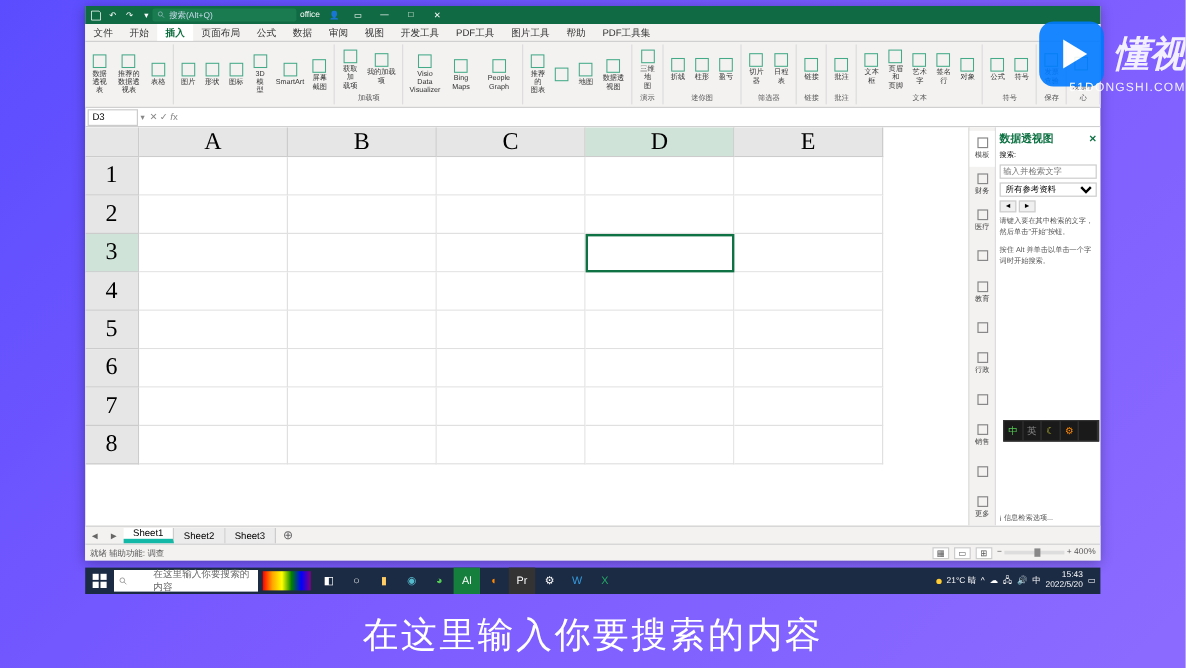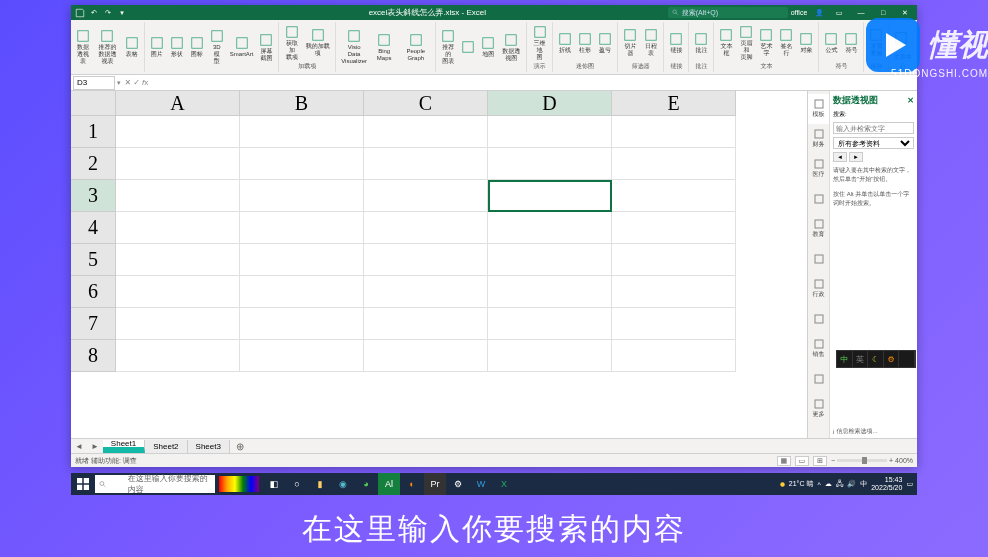--- a/index.html
+++ b/index.html
@@ -50,21 +50,21 @@
 .tp-title { font-size:9px; font-weight:bold; color:#0f7244; display:flex; justify-content:space-between; align-items:center; }
 .tp-search { width:100%; height:12px; border:1px solid #ccc; font-size:7px; padding:0 2px; margin:3px 0; }
 .tp-select { width:100%; height:12px; border:1px solid #ccc; font-size:7px; background:#fff; margin-bottom:3px; }
 .tp-nav { display:flex; gap:2px; margin-bottom:4px; }
 .tp-nav button { width:14px; height:10px; border:1px solid #ccc; background:#f0f0f0; font-size:6px; }
 .tp-help, .tp-help2 { font-size:6px; color:#555; margin-bottom:6px; line-height:9px; }
 .tp-footer { position:absolute; bottom:2px; font-size:6px; color:#555; display:flex; align-items:center; gap:2px; }
 .sheet-tabs { height:15px; display:flex; align-items:center; border-top:1px solid #d0d0d0; font-size:8px; background:#f3f2f1; }
 .sheet-tabs .nav { padding:0 4px; color:#666; }
 .sheet-tab { padding:0 8px; height:13px; display:flex; align-items:center; border-right:1px solid #ccc; background:#ececec; cursor:pointer; }
-.sheet-tab.active { background:#fff; border-bottom:6px solid #14b8a6; }
+.sheet-tab.active { background:#fff; border-bottom:4px solid #14b8a6; }
 .addsheet { padding:0 6px; color:#666; font-size:10px; }
 .statusbar { height:14px; background:#f3f2f1; border-top:1px solid #d0d0d0; display:flex; align-items:center; justify-content:space-between; font-size:7px; padding:0 4px; color:#555; }
 .statusbar .right { display:flex; align-items:center; gap:4px; }
 .viewbtn { width:14px; height:10px; border:1px solid #ccc; background:#fff; display:flex; align-items:center; justify-content:center; }
 .zoom { display:flex; align-items:center; gap:2px; }
 .zoom .slider { width:50px; height:3px; background:#ddd; position:relative; }
 .zoom .slider::after { content:""; position:absolute; left:50%; top:-2px; width:5px; height:7px; background:#888; }
 .watermark { position:absolute; top:18px; right:0; display:flex; align-items:center; font-size:30px; font-weight:bold; font-style:italic; color:#fff; opacity:0.9; z-index:10; }
 .watermark .logo { width:54px; height:54px; background:#007aff; border-radius:12px; display:flex; align-items:center; justify-content:center; margin-right:8px; position:relative; }
 .watermark .logo::before { content:""; width:0; height:0; border-left:20px solid #fff; border-top:12px solid transparent; border-bottom:12px solid transparent; margin-left:5px; }
@@ -92,38 +92,52 @@
     <div class="left">
       <span class="qatbtn">
           <svg viewBox="0 0 16 16" fill="#fff">
             <path d="M2 2h10l2 2v10H2z" fill="none" stroke="#fff"></path>
           </svg>
         </span>
       <span class="qatbtn">↶</span>
       <span class="qatbtn">↷</span>
       <span class="qatbtn">▾</span>
     </div>
-    <div class="center">excel表头斜线怎么弄.xlsx - Excel</div>
     <div class="search">
       <svg viewBox="0 0 16 16">
           <circle cx="6" cy="6" r="4" fill="none" stroke="#cde"></circle>
           <line x1="9" y1="9" x2="13" y2="13" stroke="#cde"></line>
         </svg>
       <span>搜索(Alt+Q)</span>
     </div>
     <div class="right">
       <span>office</span>
       <span>👤</span>
       <span class="winbtn">▭</span>
       <span class="winbtn">—</span>
       <span class="winbtn">□</span>
       <span class="winbtn">✕</span>
     </div>
   </div>
 
+  <div class="tabs" id="tabs">
+      <div class="tab">文件</div>
+      <div class="tab">开始</div>
+      <div class="tab active">插入</div>
+      <div class="tab">页面布局</div>
+      <div class="tab">公式</div>
+      <div class="tab">数据</div>
+      <div class="tab">审阅</div>
+      <div class="tab">视图</div>
+      <div class="tab">开发工具</div>
+      <div class="tab">PDF工具</div>
+      <div class="tab">图片工具</div>
+      <div class="tab">帮助</div>
+      <div class="tab">PDF工具集</div>
+    </div>
 
   <div class="ribbon" id="ribbon">
       <div class="ribbon-group">
         <div class="buttons">
           <div class="rbtn">
             <div class="ico">
               <svg viewBox="0 0 16 16">
                 <rect x="2" y="2" width="12" height="12" fill="none" stroke="#4a8" stroke-width="1"></rect>
               </svg>
             </div>

